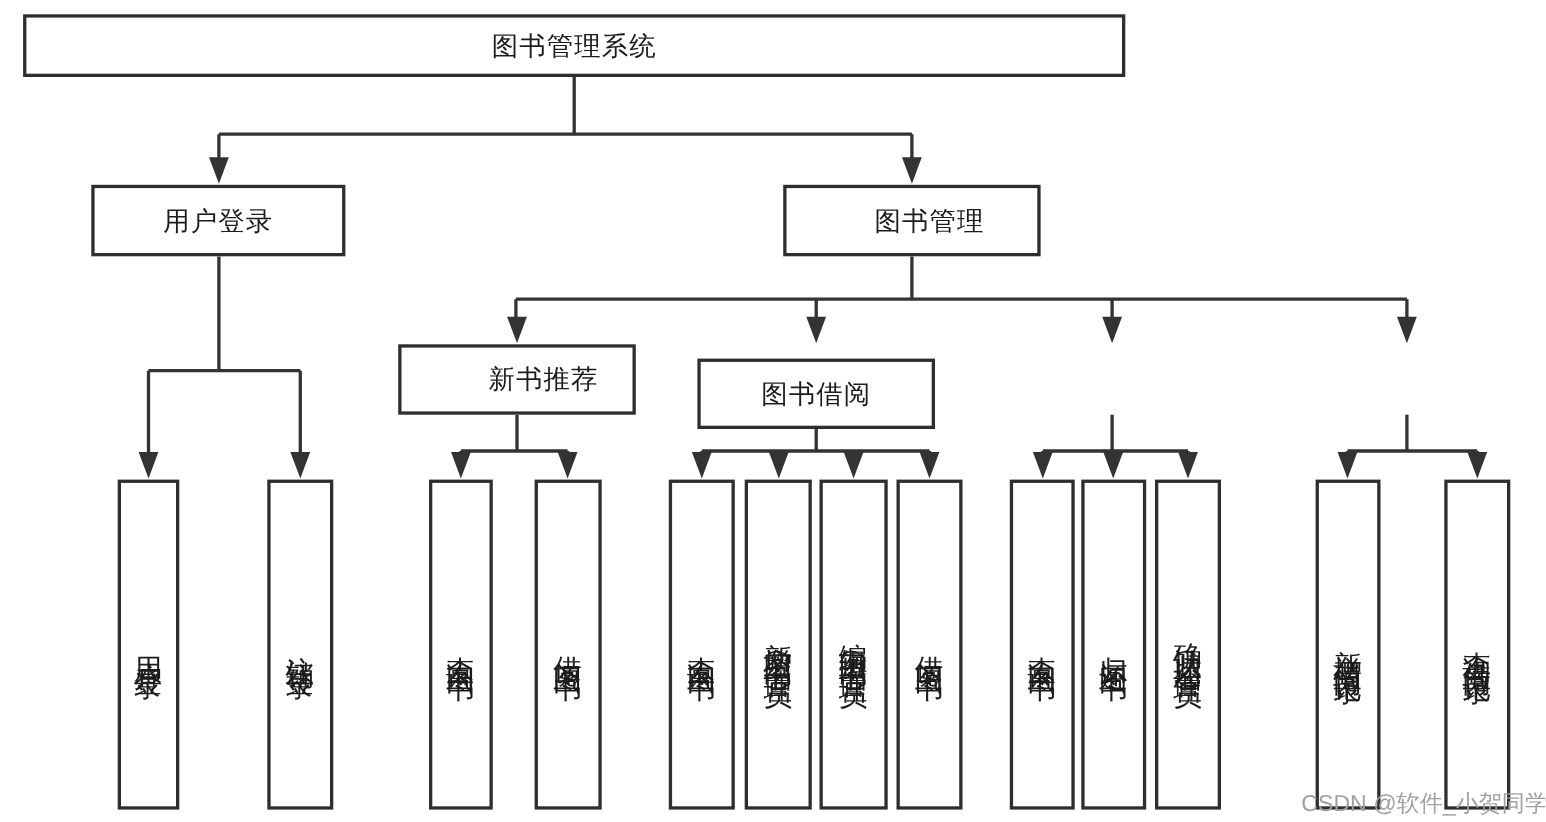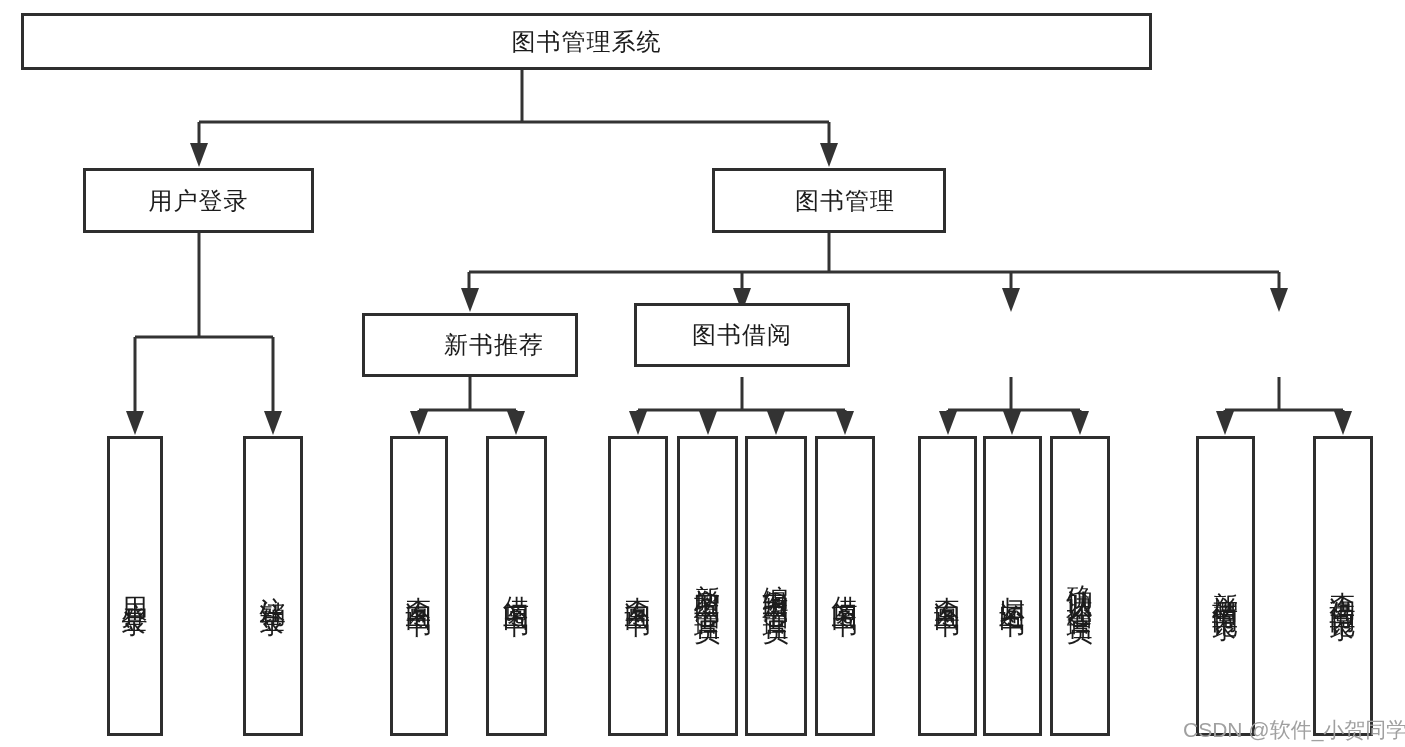--- a/index.html
+++ b/index.html
@@ -117,27 +117,27 @@
       <polygon points="767,411 785,411 776,435"></polygon>
       <polygon points="836,411 854,411 845,435"></polygon>
       <polygon points="939,411 957,411 948,435"></polygon>
       <polygon points="1003,411 1021,411 1012,435"></polygon>
       <polygon points="1071,411 1089,411 1080,435"></polygon>
       <polygon points="1216,411 1234,411 1225,435"></polygon>
       <polygon points="1334,411 1352,411 1343,435"></polygon>
     </g>
   </svg>
 
-  <div class="box hbox" style="left:21px; top:13px; width:1131px; height:57px;">图书管理系统</div>
+  <div class="box hbox" style="left:21px; top:13px; width:1002px; height:57px;">图书管理系统</div>
 
   <div class="box hbox" style="left:83px; top:168px; width:231px; height:65px;">用户登录</div>
   <div class="box hbox" style="left:712px; top:168px; width:234px; height:65px;padding-left:32px;">图书管理</div>
 
   <div class="box hbox" style="left:362px; top:313px; width:216px; height:64px;padding-left:48px;">新书推荐</div>
-  <div class="box hbox" style="left:634px; top:303px; width:216px; height:64px;">图书借阅</div>
+  <div class="box hbox" style="left:634px; top:326px; width:216px; height:64px;">图书借阅</div>
 
   <div class="box leaf" style="left:107px; top:436px; width:56px; height:300px;">
     <span>用户登录</span>
   </div>
   <div class="box leaf" style="left:243px; top:436px; width:60px; height:300px;">
     <span>注销登录</span>
   </div>
 
   <div class="box leaf" style="left:390px; top:436px; width:58px; height:300px;">
     <span>查询图书</span>

